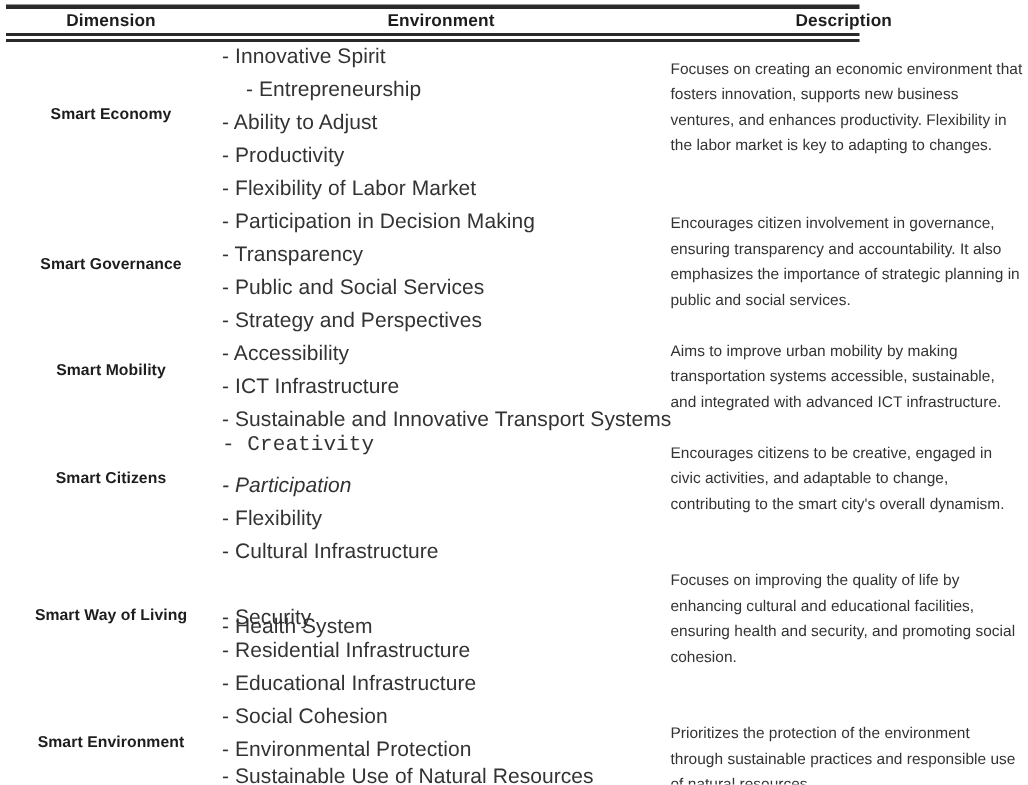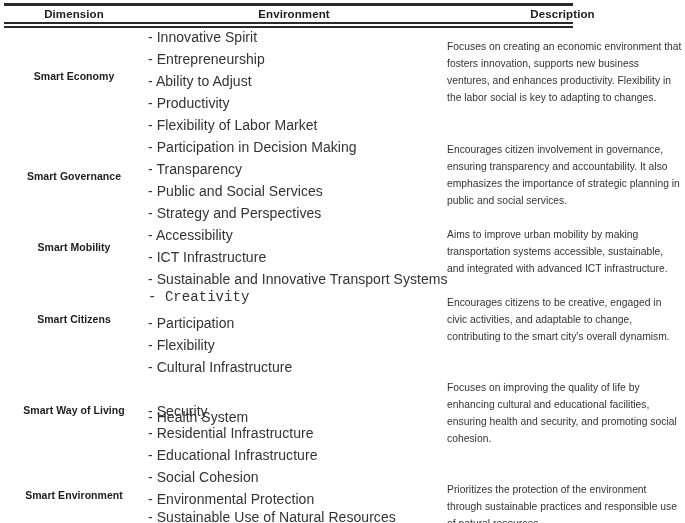--- a/index.html
+++ b/index.html
@@ -103,45 +103,45 @@
   <div id="dimension-layer">
       <div class="dimension-label" style="top: 70px;">Smart Economy</div>
       <div class="dimension-label" style="top: 170px;">Smart Governance</div>
       <div class="dimension-label" style="top: 241px;">Smart Mobility</div>
       <div class="dimension-label" style="top: 313px;">Smart Citizens</div>
       <div class="dimension-label" style="top: 404px;">Smart Way of Living</div>
       <div class="dimension-label" style="top: 489px;">Smart Environment</div>
     </div>
   <div id="components-layer">
       <div class="component-item" style="top: 30px;">- Innovative Spirit</div>
-      <div class="component-item" style="top: 52px;">- Entrepreneurship</div>
+      <div class="component-item" style="top: 52px; margin-left: 16px;">- Entrepreneurship</div>
       <div class="component-item" style="top: 74px;">- Ability to Adjust</div>
       <div class="component-item" style="top: 96px;">- Productivity</div>
       <div class="component-item" style="top: 118px;">- Flexibility of Labor Market</div>
       <div class="component-item" style="top: 140px;">- Participation in Decision Making</div>
       <div class="component-item" style="top: 162px;">- Transparency</div>
       <div class="component-item" style="top: 184px;">- Public and Social Services</div>
       <div class="component-item" style="top: 206px;">- Strategy and Perspectives</div>
       <div class="component-item" style="top: 228px;">- Accessibility</div>
       <div class="component-item" style="top: 250px;">- ICT Infrastructure</div>
       <div class="component-item" style="top: 272px;">- Sustainable and Innovative Transport Systems</div>
       <div class="component-item" style="top: 290px; font-family: Liberation Mono, monospace;">- Creativity</div>
-      <div class="component-item" style="top: 316px;">- Participation</div>
+      <div class="component-item" style="top: 316px; font-style: italic;">- Participation</div>
       <div class="component-item" style="top: 338px;">- Flexibility</div>
       <div class="component-item" style="top: 360px;">- Cultural Infrastructure</div>
       <div class="component-item" style="top: 382px; margin-top: 28px;">- Health System</div>
       <div class="component-item" style="top: 404px;">- Security</div>
       <div class="component-item" style="top: 426px;">- Residential Infrastructure</div>
       <div class="component-item" style="top: 448px;">- Educational Infrastructure</div>
       <div class="component-item" style="top: 470px;">- Social Cohesion</div>
       <div class="component-item" style="top: 492px;">- Environmental Protection</div>
       <div class="component-item" style="top: 510px;">- Sustainable Use of Natural Resources</div>
     </div>
   <div id="descriptions-layer">
-      <div class="description-block" style="top: 38px;">Focuses on creating an economic environment that fosters innovation, supports new business ventures, and enhances productivity. Flexibility in the labor social is key to adapting to changes.</div>
+      <div class="description-block" style="top: 38px;">Focuses on creating an economic environment that fosters innovation, supports new business ventures, and enhances productivity. Flexibility in the labor market is key to adapting to changes.</div>
       <div class="description-block" style="top: 141px;">Encourages citizen involvement in governance, ensuring transparency and accountability. It also emphasizes the importance of strategic planning in public and social services.</div>
       <div class="description-block" style="top: 226px;">Aims to improve urban mobility by making transportation systems accessible, sustainable, and integrated with advanced ICT infrastructure.</div>
       <div class="description-block" style="top: 294px;">Encourages citizens to be creative, engaged in civic activities, and adaptable to change, contributing to the smart city's overall dynamism.</div>
       <div class="description-block" style="top: 379px;">Focuses on improving the quality of life by enhancing cultural and educational facilities, ensuring health and security, and promoting social cohesion.</div>
       <div class="description-block" style="top: 481px;">Prioritizes the protection of the environment through sustainable practices and responsible use of natural resources.</div>
     </div>
 
 </div>
 
 </body></html>

